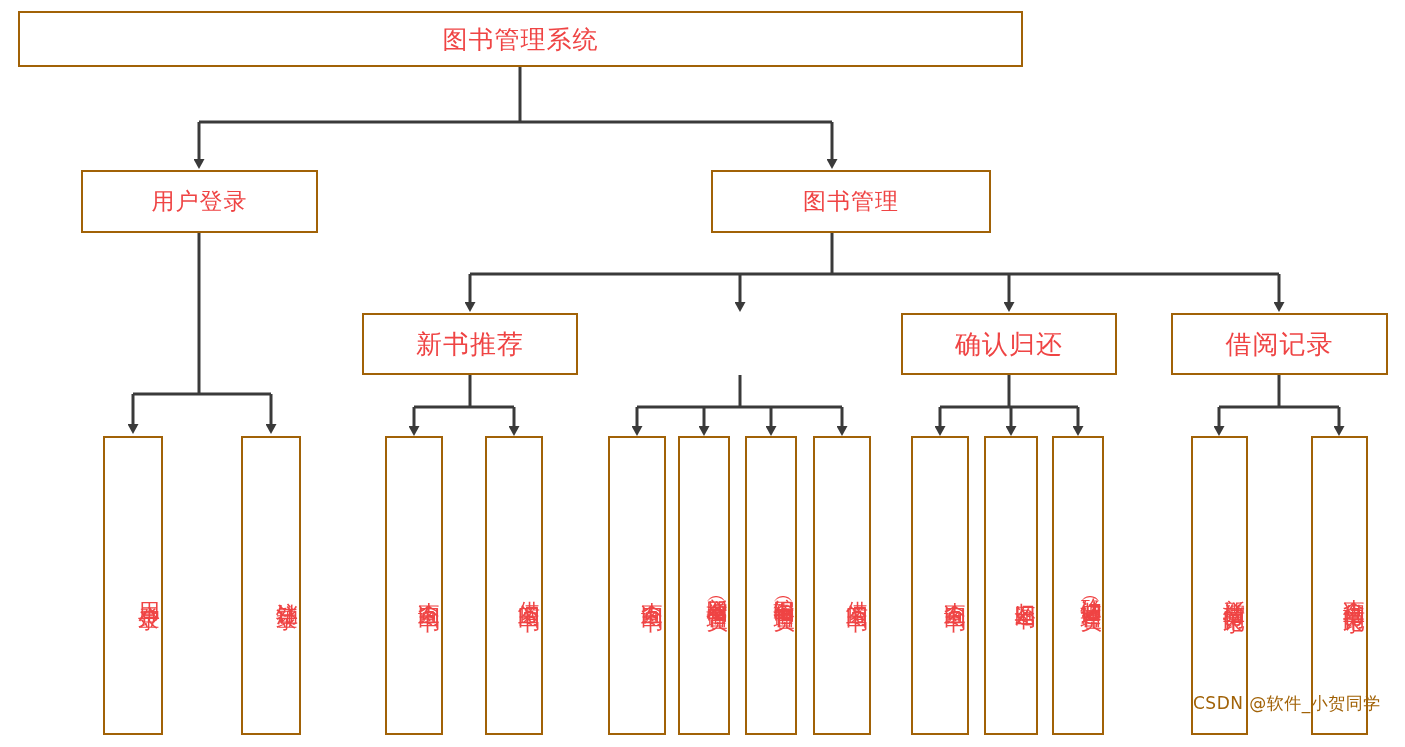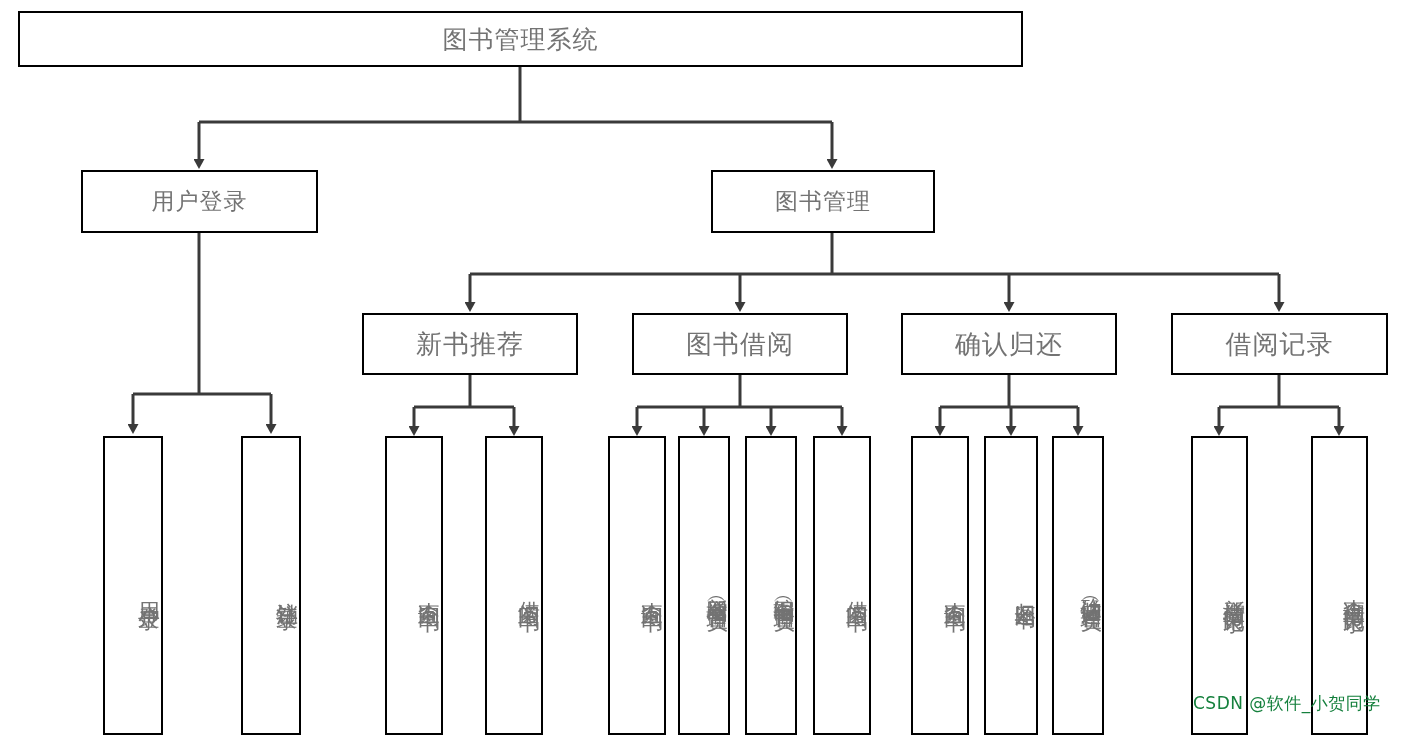--- a/index.html
+++ b/index.html
@@ -23,25 +23,25 @@
     left: 0;
     top: 0;
     width: 1405px;
     height: 747px;
     pointer-events: none;
   }
   .node {
     position: absolute;
     box-sizing: border-box;
     background: #ffffff;
-    border: 2px solid #000000;
+    border: 2px solid #a16207;
     display: flex;
     align-items: center;
     justify-content: center;
-    color: #737373;
+    color: #ef4444;
     text-align: center;
     z-index: 2;
   }
   .node.root {
     font-size: 25px;
     letter-spacing: 1px;
   }
   .node.lvl1 {
     font-size: 23px;
     letter-spacing: 1px;
@@ -62,21 +62,21 @@
   }
   .node.leaf.narrow {
     font-size: 21px;
     letter-spacing: 2px;
   }
   .watermark {
     position: absolute;
     left: 1193px;
     top: 692px;
     font-size: 17px;
-    color: #15803d;
+    color: #a16207;
     white-space: nowrap;
     z-index: 5;
     letter-spacing: 0.5px;
   }
 </style>
 </head>
 <body>
 
 <div id="canvas">
 
@@ -130,30 +130,27 @@
     </g>
   </svg>
 
   <div class="node root" style="left:18px; top:11px; width:1005px; height:56px;">
     <span>图书管理系统</span>
   </div>
 
   <div class="node lvl1" style="left:81px; top:170px; width:237px; height:63px;">
     <span>用户登录</span>
   </div>
-  <div class="node lvl1" style="left:711px; top:170px; width:224px; height:63px;">
+  <div class="node lvl1" style="left:711px; top:170px; width:280px; height:63px;">
     <span>图书管理</span>
   </div>
 
   <div class="node lvl2" style="left:362px; top:313px; width:216px; height:62px;">
     <span>新书推荐</span>
   </div>
-  <div class="node lvl2" style="left:632px; top:313px; width:216px; height:62px;">
-    <span>图书借阅</span>
-  </div>
   <div class="node lvl2" style="left:901px; top:313px; width:216px; height:62px;">
     <span>确认归还</span>
   </div>
   <div class="node lvl2" style="left:1171px; top:313px; width:217px; height:62px;text-align:right;">
     <span>借阅记录</span>
   </div>
 
   <div class="node leaf" style="left:103px; top:436px; width:60px; height:299px;">
     <span>用户登录</span>
   </div>

